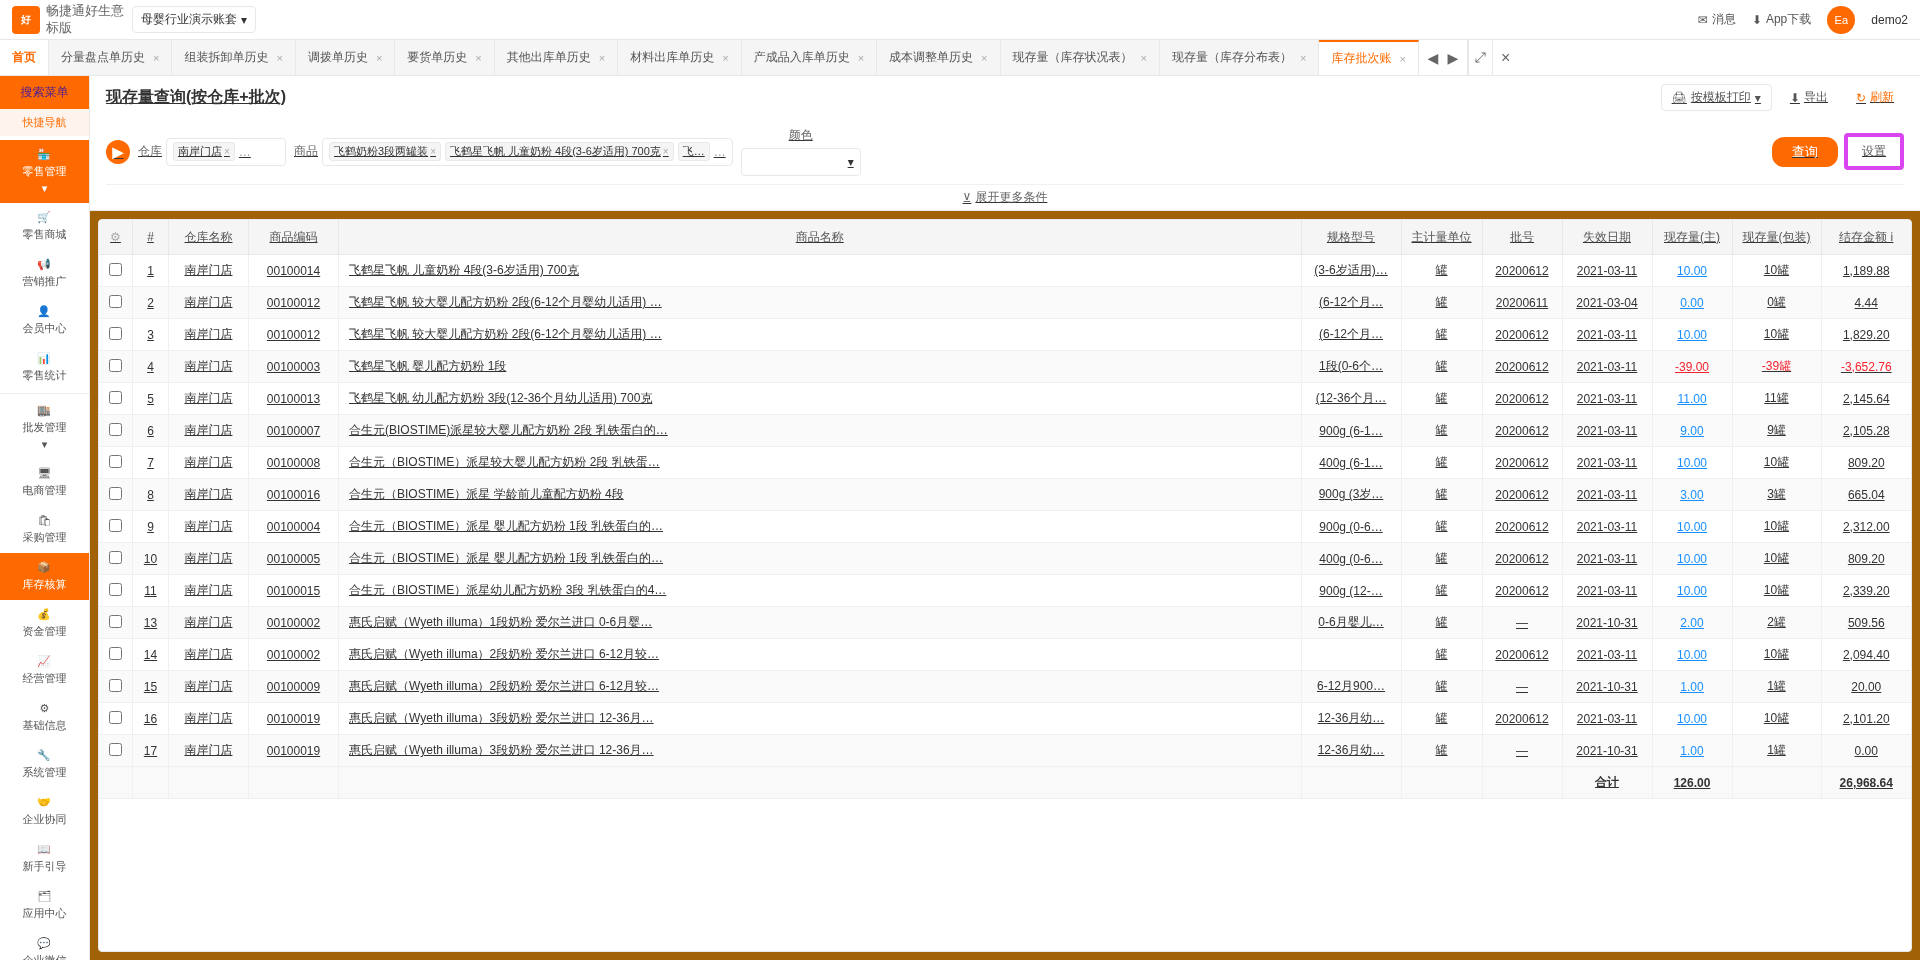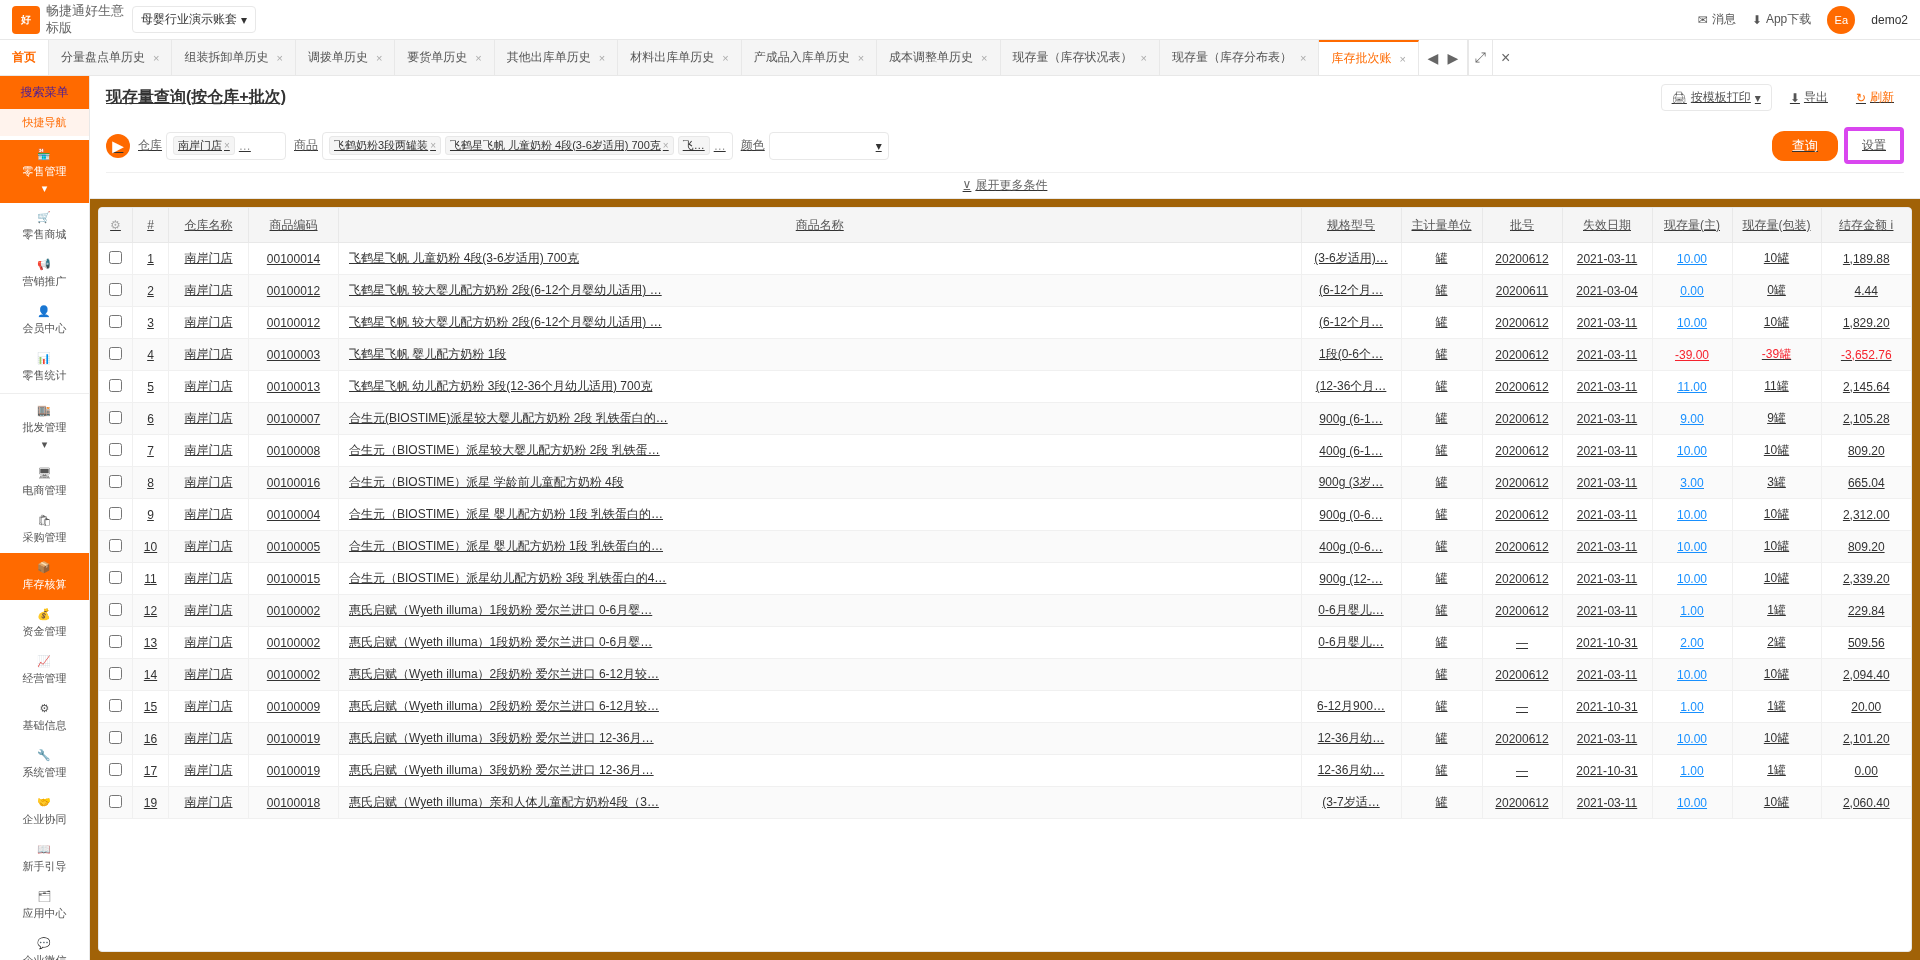--- a/index.html
+++ b/index.html
@@ -144,21 +144,21 @@
       border: 1px solid #e8e8e8; border-radius: 4px; padding: 2px 6px;
       background: #fff; min-height: 28px;
     }
     .filter-tag {
       background: #f5f5f5; border: 1px solid #e8e8e8; border-radius: 3px;
       padding: 1px 4px; font-size: 11px; color: #333;
       display: flex; align-items: center; gap: 2px;
     }
     .filter-tag .tag-close { color: #aaa; cursor: pointer; font-size: 10px; }
     .filter-more { color: #999; cursor: pointer; font-size: 12px; }
-    .color-filter { display: flex; align-items: center; gap: 4px; }
+    .color-filter { display: flex; align-items: center; gap: 4px; flex-direction: column; }
     .color-dropdown {
       width: 120px; height: 28px; border: 1px solid #e8e8e8; border-radius: 4px;
       padding: 0 6px; background: #fff; display: flex; align-items: center; justify-content: space-between; cursor: pointer;
     }
     .btn-query {
       padding: 6px 20px; background: #ff6a00; color: #fff;
       border: none; border-radius: 12px; cursor: pointer; font-size: 13px;
       margin-left: auto;
     }
     .btn-settings {
@@ -629,34 +629,20 @@
     <td>900g (12-…</td>
     <td>罐</td>
     <td>20200612</td>
     <td>2021-03-11</td>
     <td class="td-link">10.00</td>
     <td class="">10罐</td>
     <td class="">2,339.20</td>
   </tr>
             <tr>
     <td><input type="checkbox" style=""></td>
-    <td>12</td>
-    <td>南岸门店</td>
-    <td>00100002</td>
-    <td class="text-left">惠氏启赋（Wyeth illuma）1段奶粉 爱尔兰进口 0-6月婴…</td>
-    <td>0-6月婴儿…</td>
-    <td>罐</td>
-    <td>20200612</td>
-    <td>2021-03-11</td>
-    <td class="td-link">1.00</td>
-    <td class="">1罐</td>
-    <td class="">229.84</td>
-  </tr>
-            <tr>
-    <td><input type="checkbox" style=""></td>
     <td>13</td>
     <td>南岸门店</td>
     <td>00100002</td>
     <td class="text-left">惠氏启赋（Wyeth illuma）1段奶粉 爱尔兰进口 0-6月婴…</td>
     <td>0-6月婴儿…</td>
     <td>罐</td>
     <td>—</td>
     <td>2021-10-31</td>
     <td class="td-link">2.00</td>
     <td class="">2罐</td>
@@ -711,31 +697,31 @@
     <td>00100019</td>
     <td class="text-left">惠氏启赋（Wyeth illuma）3段奶粉 爱尔兰进口 12-36月…</td>
     <td>12-36月幼…</td>
     <td>罐</td>
     <td>—</td>
     <td>2021-10-31</td>
     <td class="td-link">1.00</td>
     <td class="">1罐</td>
     <td class="">0.00</td>
   </tr>
-            <tr>
-    <td><input type="checkbox" style=""></td>
-    <td>19</td>
-    <td>南岸门店</td>
-    <td>00100018</td>
-    <td class="text-left">惠氏启赋（Wyeth illuma）亲和人体儿童配方奶粉4段（3…</td>
-    <td>(3-7岁适…</td>
-    <td>罐</td>
-    <td>20200612</td>
-    <td>2021-03-11</td>
-    <td class="td-link">10.00</td>
-    <td class="">10罐</td>
-    <td class="">2,060.40</td>
-  </tr>
+            <tr class="summary-row">
+  <td></td>
+  <td></td>
+  <td></td>
+  <td></td>
+  <td></td>
+  <td></td>
+  <td></td>
+  <td></td>
+  <td>合计</td>
+  <td>126.00</td>
+  <td></td>
+  <td>26,968.64</td>
+</tr>
           </tbody>
       </table>
     </div>
   </div>
 </div>
 
 </body></html>

